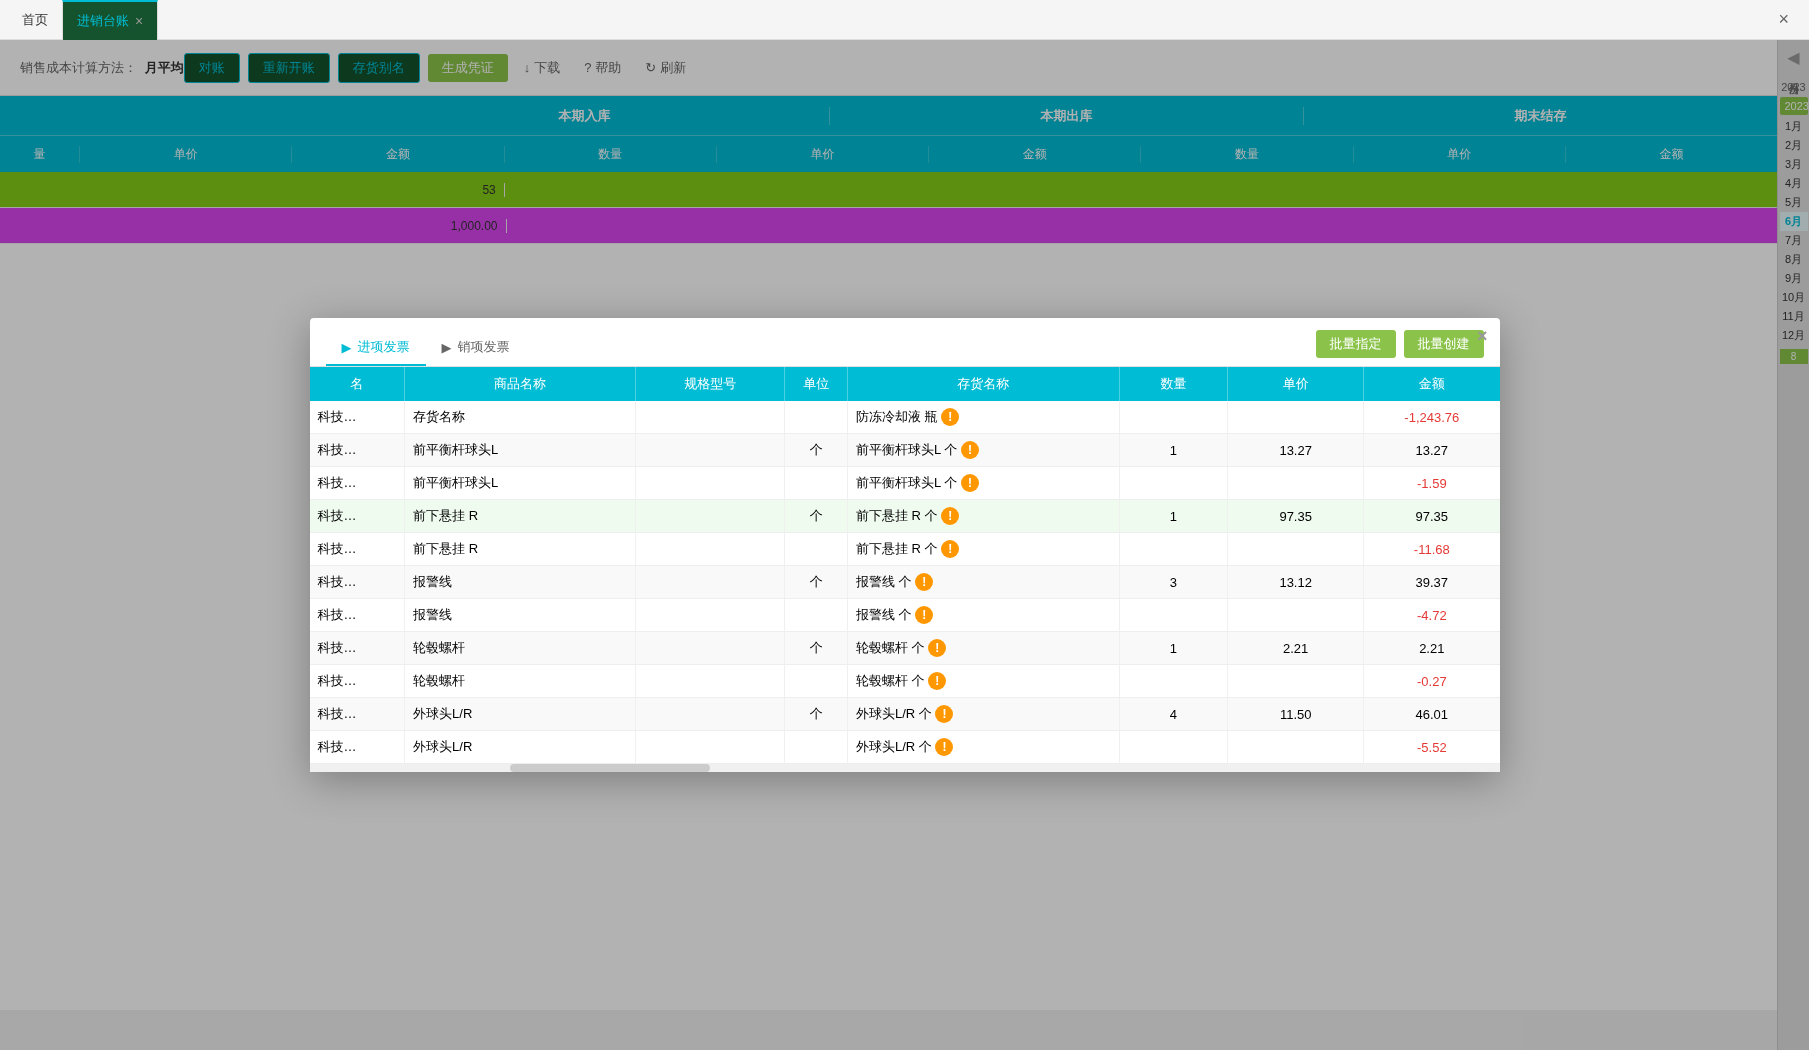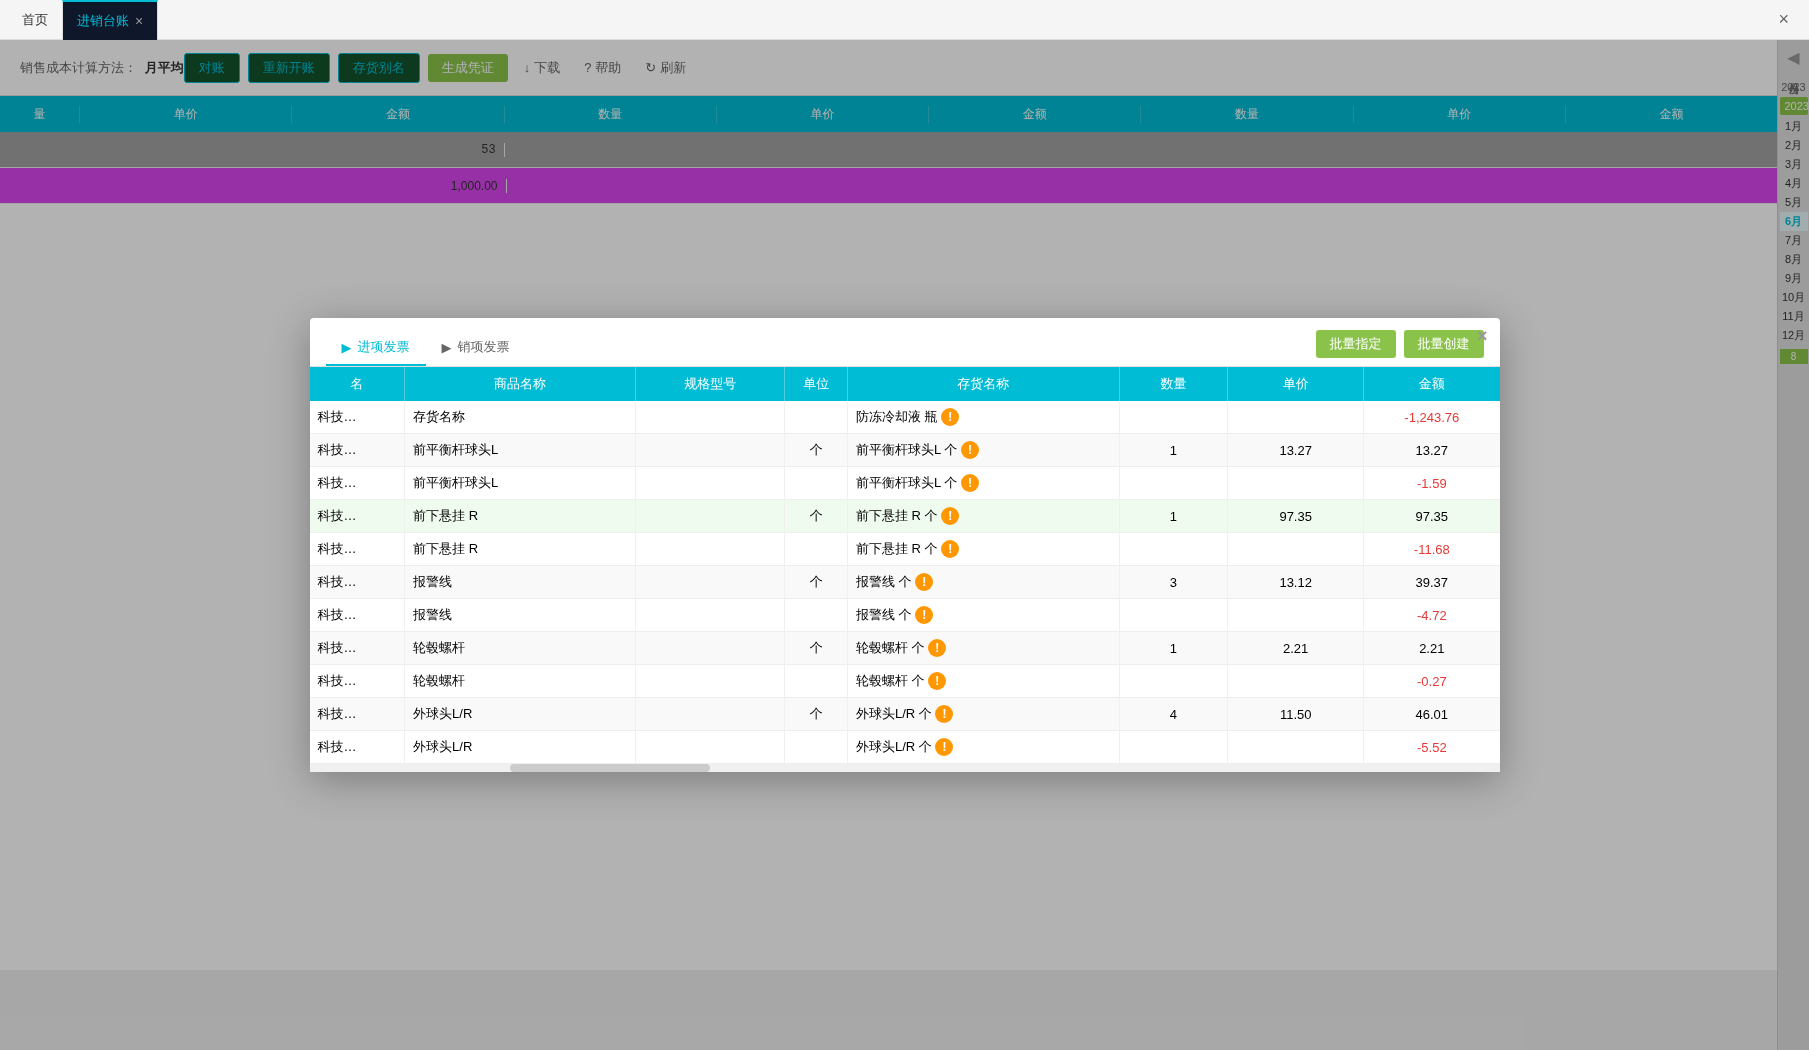--- a/index.html
+++ b/index.html
@@ -6,21 +6,21 @@
     body { font-family: 'Microsoft YaHei', Arial, sans-serif; font-size: 13px; background: #e0e0e0; overflow: hidden; width: 1809px; height: 1050px; }
 
     
     .top-bar {
       display: flex; align-items: center; background: #f5f5f5; border-bottom: 1px solid #ddd; height: 40px; padding: 0 8px;
     }
     .tab-home {
       padding: 0 14px; height: 40px; line-height: 40px; font-size: 13px; color: #333; cursor: pointer;
     }
     .tab-active {
-      background: #0f172a; border-top: 2px solid #00bcd4; border-left: 1px solid #ddd; border-right: 1px solid #ddd; color: #00bcd4; display: flex; align-items: center; padding: 0 14px; height: 40px; font-size: 13px; cursor: pointer;
+      background: #14532d; border-top: 2px solid #00bcd4; border-left: 1px solid #ddd; border-right: 1px solid #ddd; color: #00bcd4; display: flex; align-items: center; padding: 0 14px; height: 40px; font-size: 13px; cursor: pointer;
     }
     .tab-close { margin-left: 6px; color: #999; cursor: pointer; font-size: 14px; }
     .top-bar-close { margin-left: auto; font-size: 18px; color: #666; cursor: pointer; padding: 0 12px; }
 
     
     .main-content { background: #f0f0f0; width: 100%; height: calc(1050px - 40px); position: relative; }
 
     
     .header-bar {
       display: flex; align-items: center; background: #fff; padding: 0 20px; height: 56px; border-bottom: 1px solid #e0e0e0;
@@ -131,37 +131,44 @@
         <span>?</span>
         <span>帮助</span>
       </button>
       <button class="btn-action">
         <span>↻</span>
         <span>刷新</span>
       </button>
     </div>
   </div>
 
+  <div style="display:flex; background:#00bcd4; height:40px; align-items:center; border-bottom:1px solid rgba(255,255,255,0.3);">
+    <div style="width:340px; flex-shrink:0;"></div>
+    <div style="flex:1; text-align:center; color:#fff; font-weight:bold; font-size:13px; border-right:1px solid rgba(255,255,255,0.3); padding:0 8px;">本期入库</div>
+    <div style="flex:1; text-align:center; color:#fff; font-weight:bold; font-size:13px; border-right:1px solid rgba(255,255,255,0.3);">本期出库</div>
+    <div style="flex:1; text-align:center; color:#fff; font-weight:bold; font-size:13px;">期末结存</div>
+    <div style="width:32px; flex-shrink:0;"></div>
+  </div>
 
   <div style="display:flex; background:#00bcd4; height:36px; align-items:center;">
     <div style="width:80px; flex-shrink:0; color:#fff; text-align:center; font-size:12px; border-right:1px solid rgba(255,255,255,0.2);">量</div>
     <div style="flex:1; color:#fff; text-align:center; font-size:12px; border-right:1px solid rgba(255,255,255,0.2);">单价</div>
     <div style="flex:1; color:#fff; text-align:center; font-size:12px; border-right:1px solid rgba(255,255,255,0.2);">金额</div>
     <div style="flex:1; color:#fff; text-align:center; font-size:12px; border-right:1px solid rgba(255,255,255,0.2);">数量</div>
     <div style="flex:1; color:#fff; text-align:center; font-size:12px; border-right:1px solid rgba(255,255,255,0.2);">单价</div>
     <div style="flex:1; color:#fff; text-align:center; font-size:12px; border-right:1px solid rgba(255,255,255,0.2);">金额</div>
     <div style="flex:1; color:#fff; text-align:center; font-size:12px; border-right:1px solid rgba(255,255,255,0.2);">数量</div>
     <div style="flex:1; color:#fff; text-align:center; font-size:12px; border-right:1px solid rgba(255,255,255,0.2);">单价</div>
     <div style="flex:1; color:#fff; text-align:center; font-size:12px;">金额</div>
     <div style="width:32px;"></div>
   </div>
 
   <div style="background:#fff; height: calc(1050px - 40px - 56px - 76px - 40px); overflow:hidden; position:relative;">
 
-    <div style="display:flex; height:36px; border-bottom:1px solid #eee; align-items:center; font-size:12px; color:#333; background:#a3a3a3;font-family:Liberation Mono, monospace;">
+    <div style="display:flex; height:36px; border-bottom:1px solid #eee; align-items:center; font-size:12px; color:#333; background:#84cc16;">
       <div style="width:80px; text-align:right; padding-right:8px; border-right:1px solid #eee;"></div>
       <div style="flex:1; text-align:right; padding-right:8px; border-right:1px solid #eee;"></div>
       <div style="flex:1; text-align:right; padding-right:8px; border-right:1px solid #eee;">53</div>
       <div style="flex:1; text-align:right; padding-right:8px; border-right:1px solid #eee;"></div>
       <div style="flex:1; text-align:right; padding-right:8px; border-right:1px solid #eee;"></div>
       <div style="flex:1; text-align:right; padding-right:8px; border-right:1px solid #eee;"></div>
       <div style="flex:1; text-align:right; padding-right:8px; border-right:1px solid #eee;"></div>
       <div style="flex:1; text-align:right; padding-right:8px;"></div>
       <div style="flex:1; text-align:right; padding-right:8px;"></div>
       <div style="width:32px;"></div>

